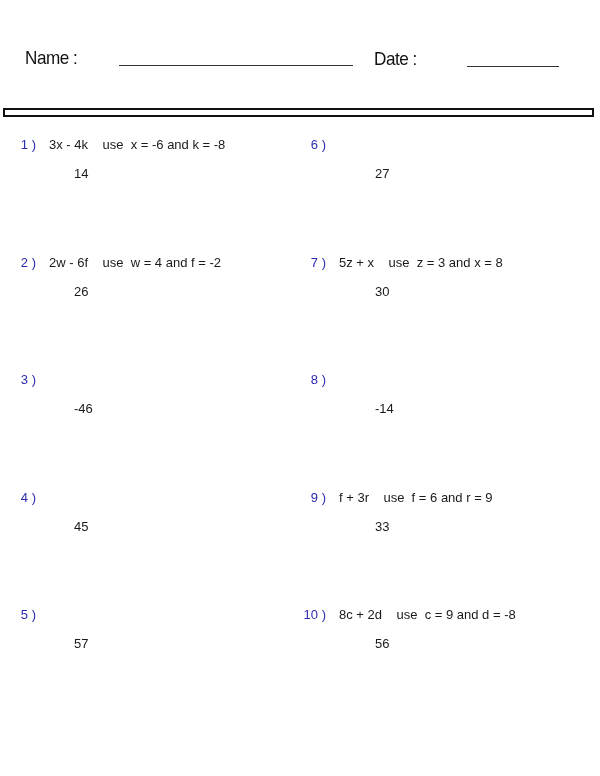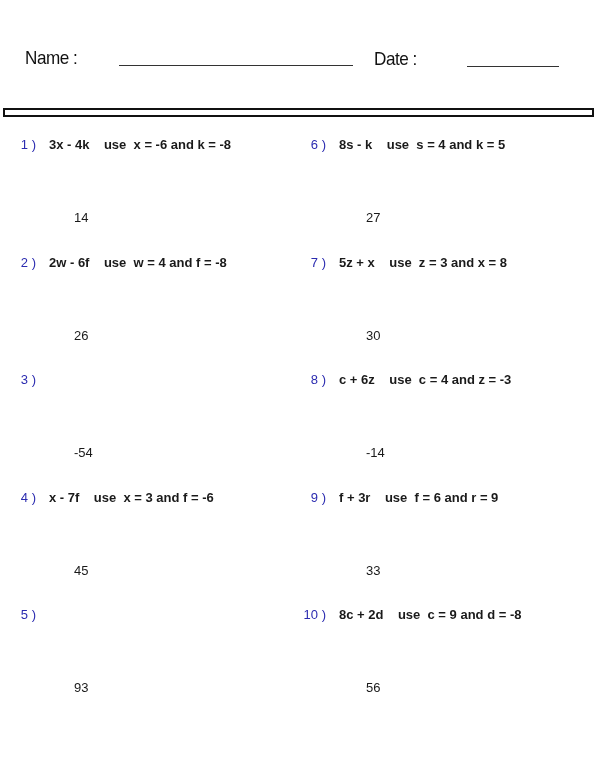--- a/index.html
+++ b/index.html
@@ -58,31 +58,29 @@
       color: #2b2bb0;
       text-align: right;
       width: 40px;
       left: -4px;
     }
     .problem .expr {
       position: absolute;
       top: 0;
       left: 49px;
       white-space: pre;
-      font-weight: bold;
     }
     .problem .answer {
       position: absolute;
       top: 29px;
       left: 74px;
-      margin-top: 44px;
     }
     .col-left  { left: 0; }
     .col-right { left: 290px; }
-    .problem.col-right .answer { left: 76px; text-align: right; }
+    .problem.col-right .answer { left: 85px; text-align: right; }
 
     .p1 { top: 137px; }
     .p2 { top: 255px; }
     .p3 { top: 372px; }
     .p4 { top: 490px; }
     .p5 { top: 607px; }
   </style>
 </head>
 <body>
 
@@ -95,50 +93,47 @@
 
 <div class="rule"></div>
 
 <div class="problem col-left p1">
   <span class="num">1 )</span>
   <span class="expr">3x - 4k    use  x = -6 and k = -8</span>
   <span class="answer">14</span>
 </div>
 <div class="problem col-left p2">
   <span class="num">2 )</span>
-  <span class="expr">2w - 6f    use  w = 4 and f = -8</span>
+  <span class="expr">2w - 6f    use  w = 4 and f = -2</span>
   <span class="answer">26</span>
 </div>
 <div class="problem col-left p3">
   <span class="num">3 )</span>
-  <span class="answer">-54</span>
+  <span class="answer">-46</span>
 </div>
 <div class="problem col-left p4">
   <span class="num">4 )</span>
-  <span class="expr">x - 7f    use  x = 3 and f = -6</span>
   <span class="answer">45</span>
 </div>
 <div class="problem col-left p5">
   <span class="num">5 )</span>
-  <span class="answer">93</span>
+  <span class="answer">57</span>
 </div>
 
 <div class="problem col-right p1">
   <span class="num">6 )</span>
-  <span class="expr">8s - k    use  s = 4 and k = 5</span>
   <span class="answer">27</span>
 </div>
 <div class="problem col-right p2">
   <span class="num">7 )</span>
   <span class="expr">5z + x    use  z = 3 and x = 8</span>
   <span class="answer">30</span>
 </div>
 <div class="problem col-right p3">
   <span class="num">8 )</span>
-  <span class="expr">c + 6z    use  c = 4 and z = -3</span>
   <span class="answer">-14</span>
 </div>
 <div class="problem col-right p4">
   <span class="num">9 )</span>
   <span class="expr">f + 3r    use  f = 6 and r = 9</span>
   <span class="answer">33</span>
 </div>
 <div class="problem col-right p5">
   <span class="num">10 )</span>
   <span class="expr">8c + 2d    use  c = 9 and d = -8</span>

